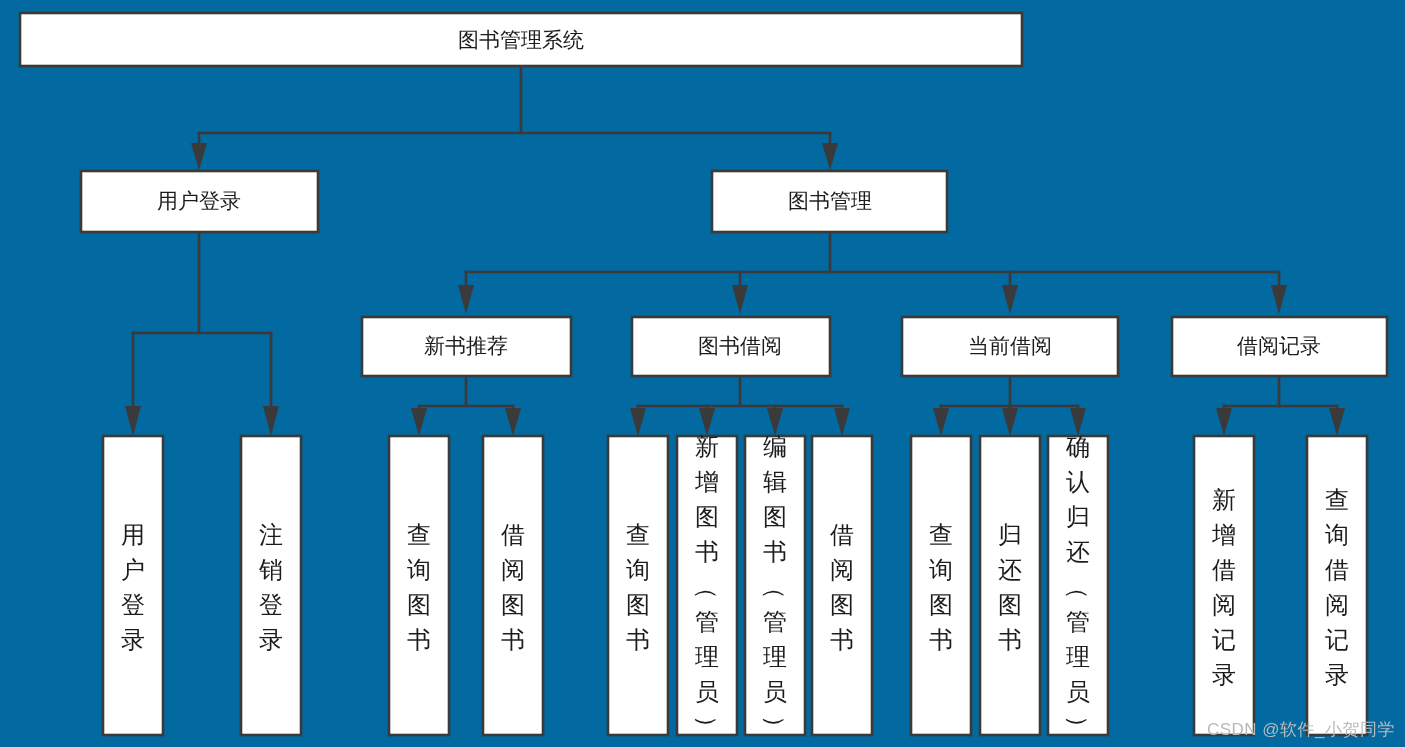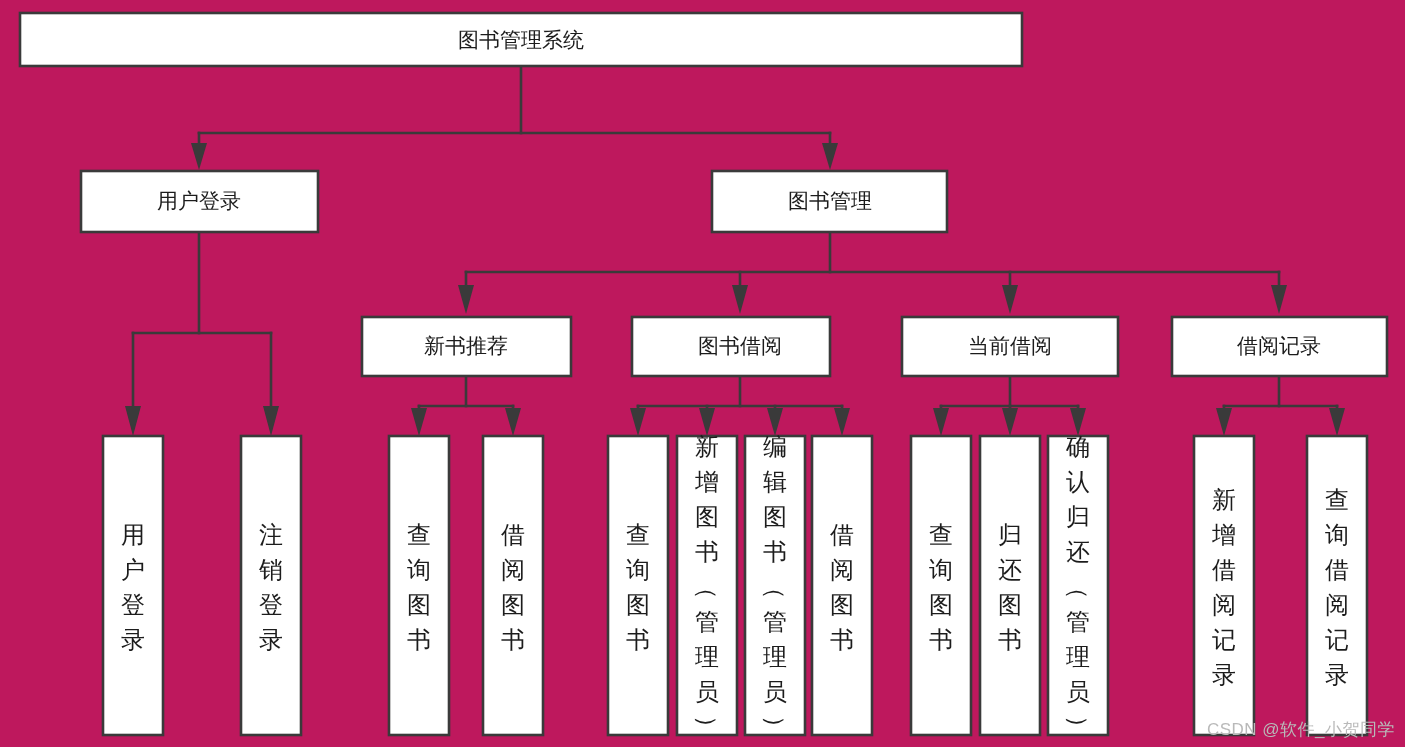--- a/index.html
+++ b/index.html
@@ -10,21 +10,21 @@
   body {
     width: 1405px;
     height: 747px;
     font-family: "Liberation Sans", "DejaVu Sans", sans-serif;
     overflow: hidden;
   }
   #diagram-root {
     position: relative;
     width: 1405px;
     height: 747px;
-    background: #be185d;
+    background: #0369a1;
   }
   svg#flow-svg {
     position: absolute;
     left: 0;
     top: 0;
     width: 1405px;
     height: 747px;
   }
   .node-rect {
     fill: #ffffff;

